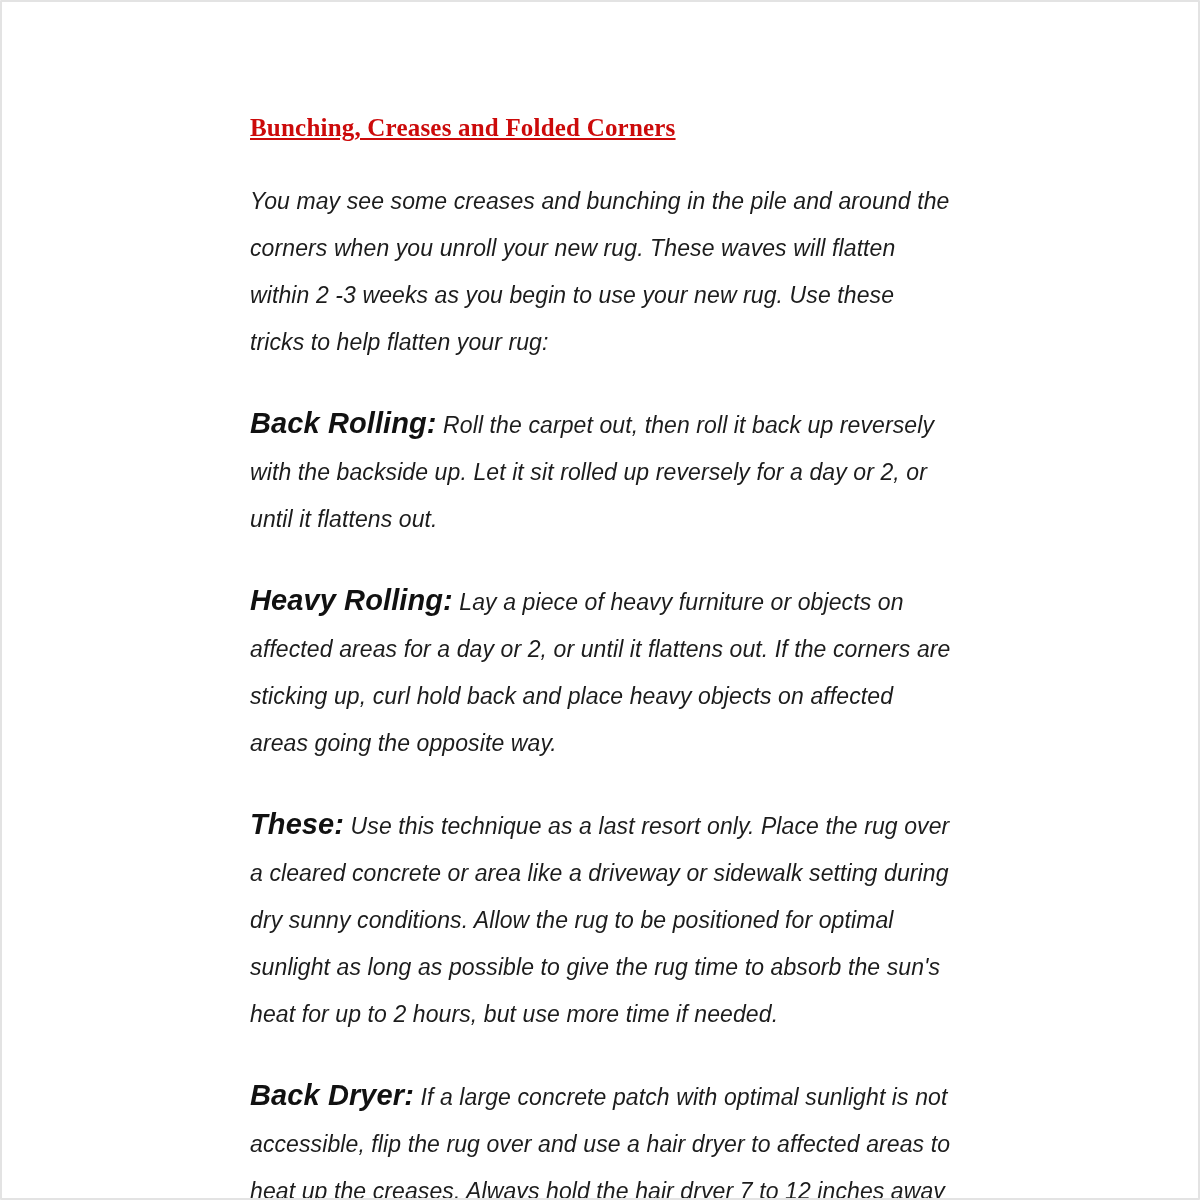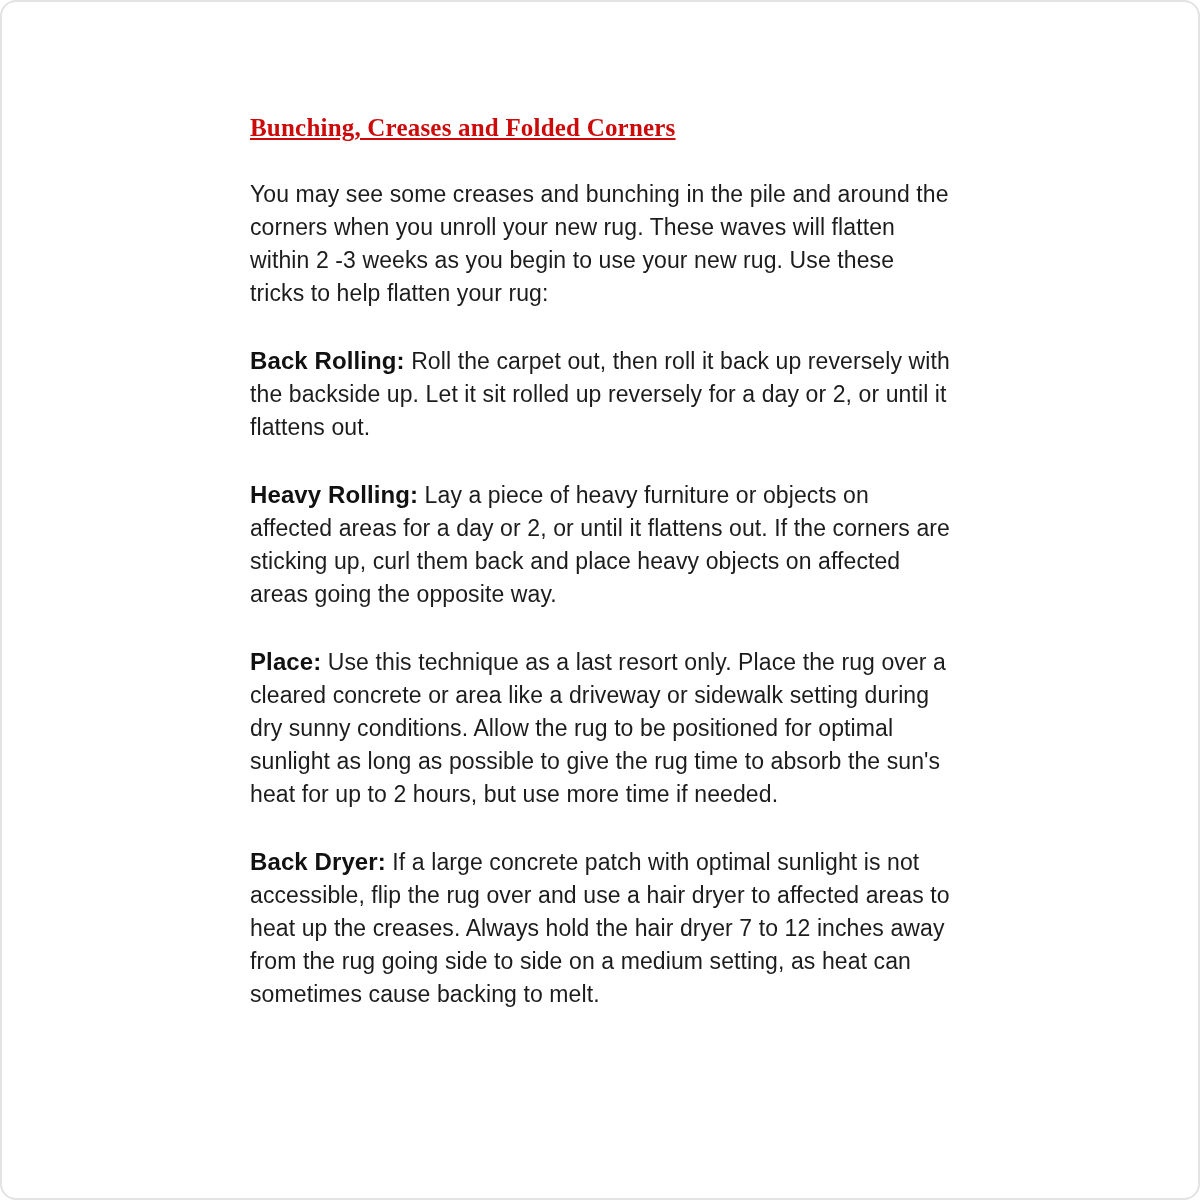--- a/index.html
+++ b/index.html
@@ -9,21 +9,21 @@
     height: 1200px;
     background: #ffffff;
     font-family: "Liberation Sans", "DejaVu Sans", sans-serif;
   }
 
   .page-frame {
     width: 1200px;
     height: 1200px;
     background: #ffffff;
     border: 2px solid #e3e3e3;
-    border-radius: 16px;
+    border-radius: 1px;
     overflow: hidden;
   }
 
   .doc-content {
     padding: 112px 245px 0 248px;
     color: #1c1c1c;
   }
 
   h1.doc-heading {
     font-family: "Liberation Serif", "DejaVu Serif", serif;
@@ -31,54 +31,55 @@
     font-weight: bold;
     color: #cc0a0a;
     text-decoration: underline;
     text-decoration-color: #cc0a0a;
     margin-bottom: 36px;
     letter-spacing: 0.2px;
   }
 
   p.doc-paragraph {
     font-size: 23px;
-    line-height: 33px;
+    line-height: 47px;
     color: #1c1c1c;
     margin-bottom: 34px;
     letter-spacing: 0.1px;
+    font-style: italic;
   }
 
   p.doc-paragraph .section-label {
     font-weight: bold;
-    font-size: 24px;
+    font-size: 29px;
     color: #111111;
   }
 </style>
 </head>
 <body>
 
 <div class="page-frame">
   <div class="doc-content">
 
     <h1 class="doc-heading">Bunching, Creases and Folded Corners</h1>
 
     <p class="doc-paragraph">You may see some creases and bunching in the pile and around the corners when you unroll your new rug. These waves will flatten within 2 -3 weeks as you begin to use your new rug. Use these tricks to help flatten your rug:</p>
 
     <p class="doc-paragraph">
       <span class="section-label">Back Rolling:</span>
       <span>Roll the carpet out, then roll it back up reversely with the backside up. Let it sit rolled up reversely for a day or 2, or until it flattens out.</span>
     </p>
 
     <p class="doc-paragraph">
       <span class="section-label">Heavy Rolling:</span>
-      <span>Lay a piece of heavy furniture or objects on affected areas for a day or 2, or until it flattens out. If the corners are sticking up, curl them back and place heavy objects on affected areas going the opposite way.</span>
+      <span>Lay a piece of heavy furniture or objects on affected areas for a day or 2, or until it flattens out. If the corners are sticking up, curl hold back and place heavy objects on affected areas going the opposite way.</span>
     </p>
 
     <p class="doc-paragraph">
-      <span class="section-label">Place:</span>
+      <span class="section-label">These:</span>
       <span>Use this technique as a last resort only. Place the rug over a cleared concrete or area like a driveway or sidewalk setting during dry sunny conditions. Allow the rug to be positioned for optimal sunlight as long as possible to give the rug time to absorb the sun's heat for up to 2 hours, but use more time if needed.</span>
     </p>
 
     <p class="doc-paragraph">
       <span class="section-label">Back Dryer:</span>
       <span>If a large concrete patch with optimal sunlight is not accessible, flip the rug over and use a hair dryer to affected areas to heat up the creases. Always hold the hair dryer 7 to 12 inches away from the rug going side to side on a medium setting, as heat can sometimes cause backing to melt.</span>
     </p>
 
   </div>
 </div>

